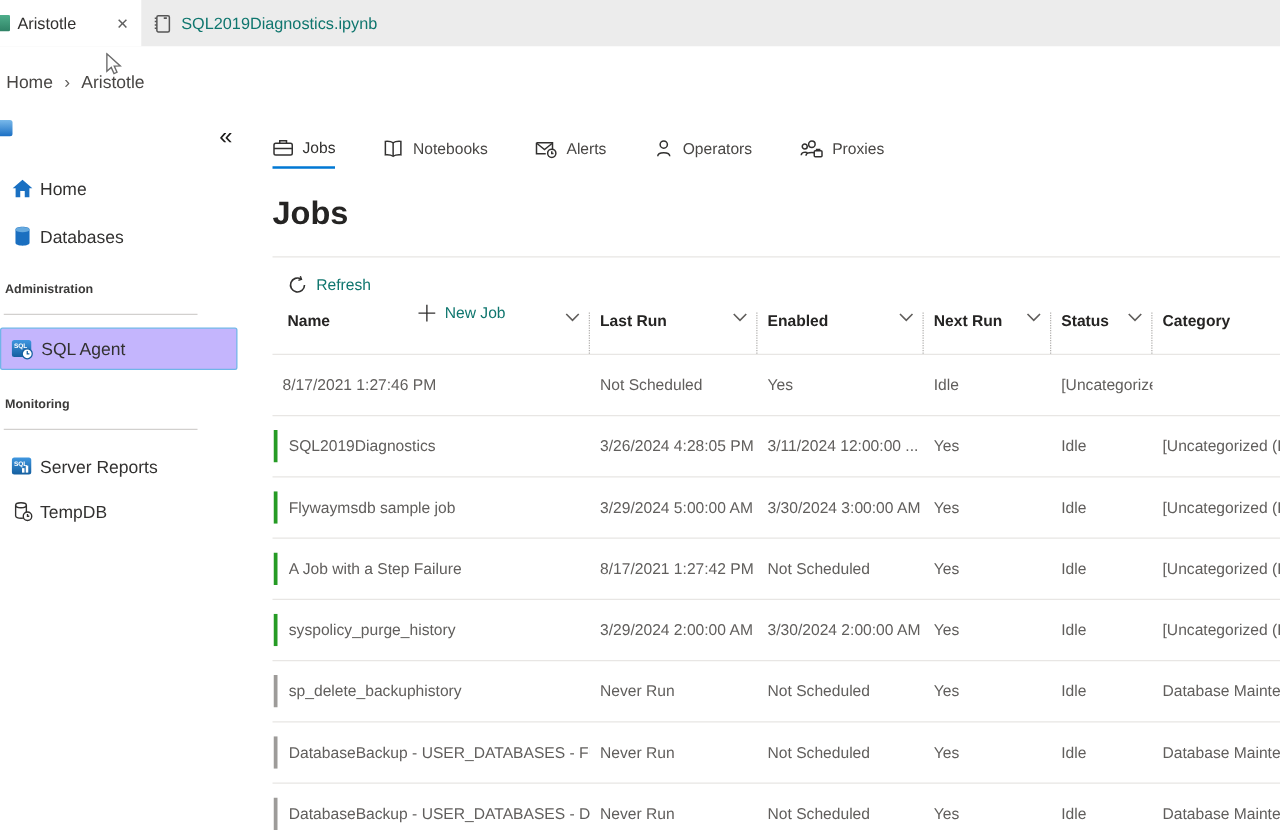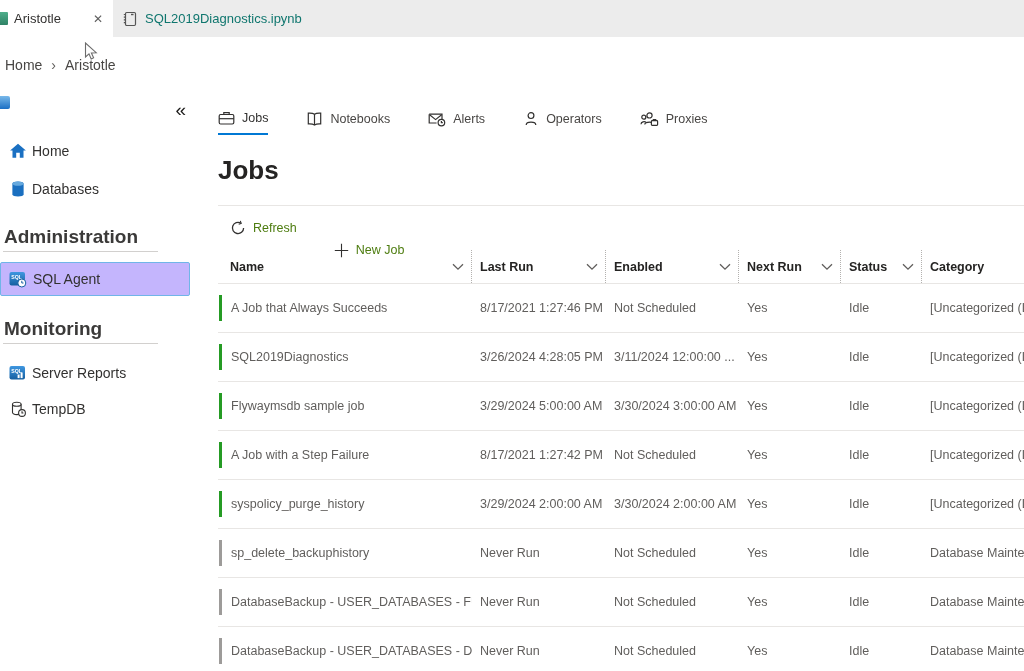--- a/index.html
+++ b/index.html
@@ -27,48 +27,48 @@
   .content { display:flex; height:576px; }
 
   
   .sidebar { width:200px; flex-shrink:0; position:relative; }
   .peek-square { position:absolute; left:-4px; top:1px; width:14px; height:13px;
     background:linear-gradient(180deg,#79b9ea,#1b6fc4); border-radius:2px; }
   .collapse { position:absolute; top:4px; right:14px; font-size:19px; color:#1b1a19; cursor:default; }
   .nav-item { position:absolute; left:0; height:26px; display:flex; align-items:center; font-size:14px; }
   .nav-item .nico { position:absolute; left:9px; width:18px; height:18px; display:flex; }
   .nav-item .nlabel { position:absolute; left:32px; white-space:nowrap; }
-  .section-h { position:absolute; left:4px; font-size:19px; font-weight:bold; color:#3b3a39; }
+  .section-h { position:absolute; left:4px; font-size:10px; font-weight:bold; color:#3b3a39; }
   .sdivider { position:absolute; left:3px; width:155px; height:1px; background:#d2d0ce; }
   .nav-item.selected-box { top:167px; width:190px; height:34px; background:#c4b5fd;
     border:1px solid #70b5e8; border-radius:2px; }
 
   
   .main { flex:1; min-width:0; padding-left:18px; position:relative; }
 
   .ptabs { margin-top:14px; height:26px; display:flex; }
   .ptab { display:flex; align-items:center; margin-right:38px; font-size:12.5px;
     color:#484644; padding-bottom:6px; cursor:default; }
   .ptab .ticon { margin-right:7px; display:flex; }
   .ptab.selected { border-bottom:2px solid #0078d4; color:#323130; }
 
   .page-title { margin-top:20px; font-size:26px; font-weight:bold; color:#252423; height:30px; }
 
   .hdivider { margin-top:20px; height:1px; background:#e8e6e4; }
 
   .toolbar { height:44px; display:flex; align-items:center; padding-left:12px; }
-  .tbtn { display:flex; align-items:center; font-size:12.5px; color:#4d7c0f; cursor:default; }
+  .tbtn { display:flex; align-items:center; font-size:12.5px; color:#0f766e; cursor:default; }
   .tbtn .bico { margin-right:7px; display:flex; }
   .tbtn + .tbtn { margin-left:37px;margin-top:44px; }
 
   
   .grid-header, .grid-row { display:grid;
     grid-template-columns:254px 134px 133px 102px 81px minmax(120px,1fr); }
   .grid-header { height:33px; align-items:center; font-weight:bold; font-size:12.5px; color:#252423; }
-  .hcell { height:100%; display:flex; align-items:center; justify-content:space-between;
+  .hcell { height:100%; display:flex; align-items:flex-start; justify-content:space-between;
     padding:0 7px 0 8px; }
   .hcell.dotted { border-right:1px dotted #b3b1af; }
   .hcell.first { padding-left:12px; }
   .hcell .chev { display:flex; }
 
   .grid-row { height:49px; border-top:1px solid #e8e6e4; align-items:center;
     font-size:12.5px; color:#605e5c; }
   .cell { padding-left:8px; white-space:nowrap; overflow:hidden; }
   .cell.namecell { display:flex; align-items:center; padding-left:0; }
   .indicator { width:3px; height:26px; margin-left:1px; margin-right:9px; flex-shrink:0; }
@@ -311,24 +311,20 @@
             </svg>
         </span>
       </div>
       <div class="hcell">
         <span>Category</span>
       </div>
     </div>
 
     <div>
       <div class="grid-row">
-        <div class="cell namecell">
-          <span class="indicator green"></span>
-          <span>A Job that Always Succeeds</span>
-        </div>
         <div class="cell">8/17/2021 1:27:46 PM</div>
         <div class="cell">Not Scheduled</div>
         <div class="cell">Yes</div>
         <div class="cell">Idle</div>
         <div class="cell">[Uncategorized (Local)]</div>
       </div>
 
       <div class="grid-row">
         <div class="cell namecell">
           <span class="indicator green"></span>

